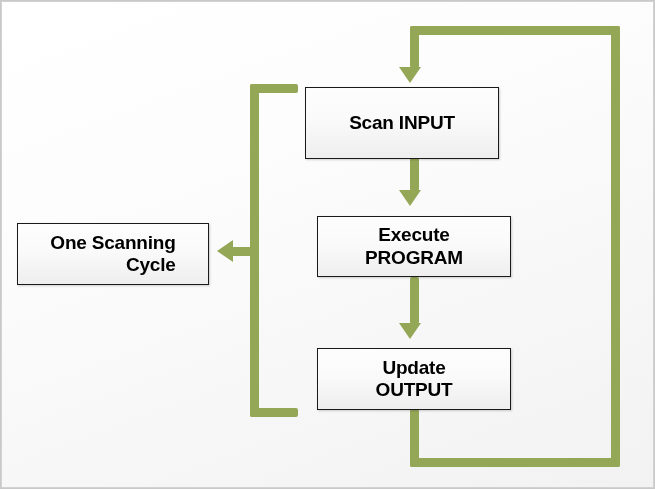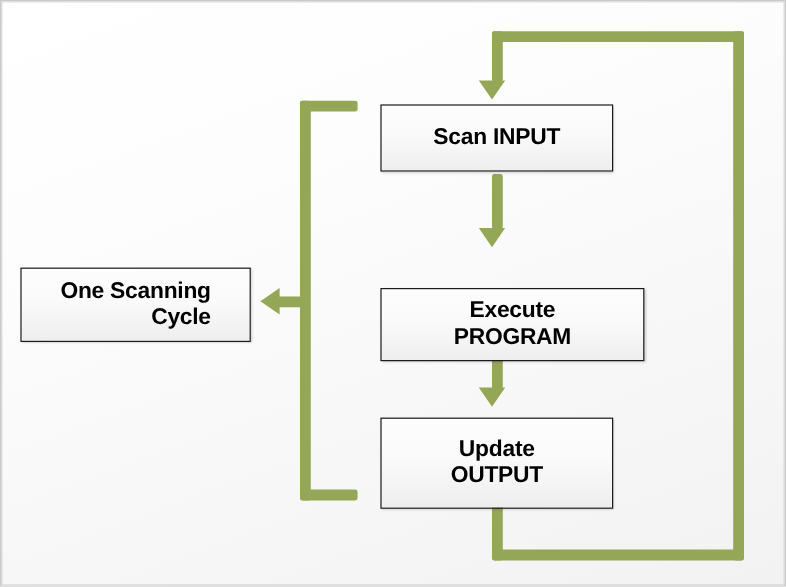--- a/index.html
+++ b/index.html
@@ -47,23 +47,23 @@
     letter-spacing: -0.2px;
     font-family: "Liberation Sans", "DejaVu Sans", sans-serif;
     z-index: 5;
   }
   .node .label {
     display: block;
     white-space: pre-line;
     padding: 0 6px;
   }
 
-  #node-scan-input      { left: 316px; top: 86px;  width: 194px; height: 56px; text-align: right; }
-  #node-execute-program { left: 316px; top: 215px; width: 220px; height: 61px; margin-top: 24px; }
-  #node-update-output   { left: 316px; top: 347px; width: 194px; height: 76px; }
+  #node-scan-input      { left: 304px; top: 86px;  width: 194px; height: 72px; text-align: right; }
+  #node-execute-program { left: 316px; top: 215px; width: 194px; height: 61px; }
+  #node-update-output   { left: 316px; top: 347px; width: 194px; height: 62px; }
   #node-one-scanning-cycle { left: 16px; top: 222px; width: 192px; height: 62px; text-align: right; }
 
   
   .conn {
     position: absolute;
     background: #94a757;
     z-index: 2;
   }
   .conn.v { width: 9px; }
   .conn.h { height: 9px; }

